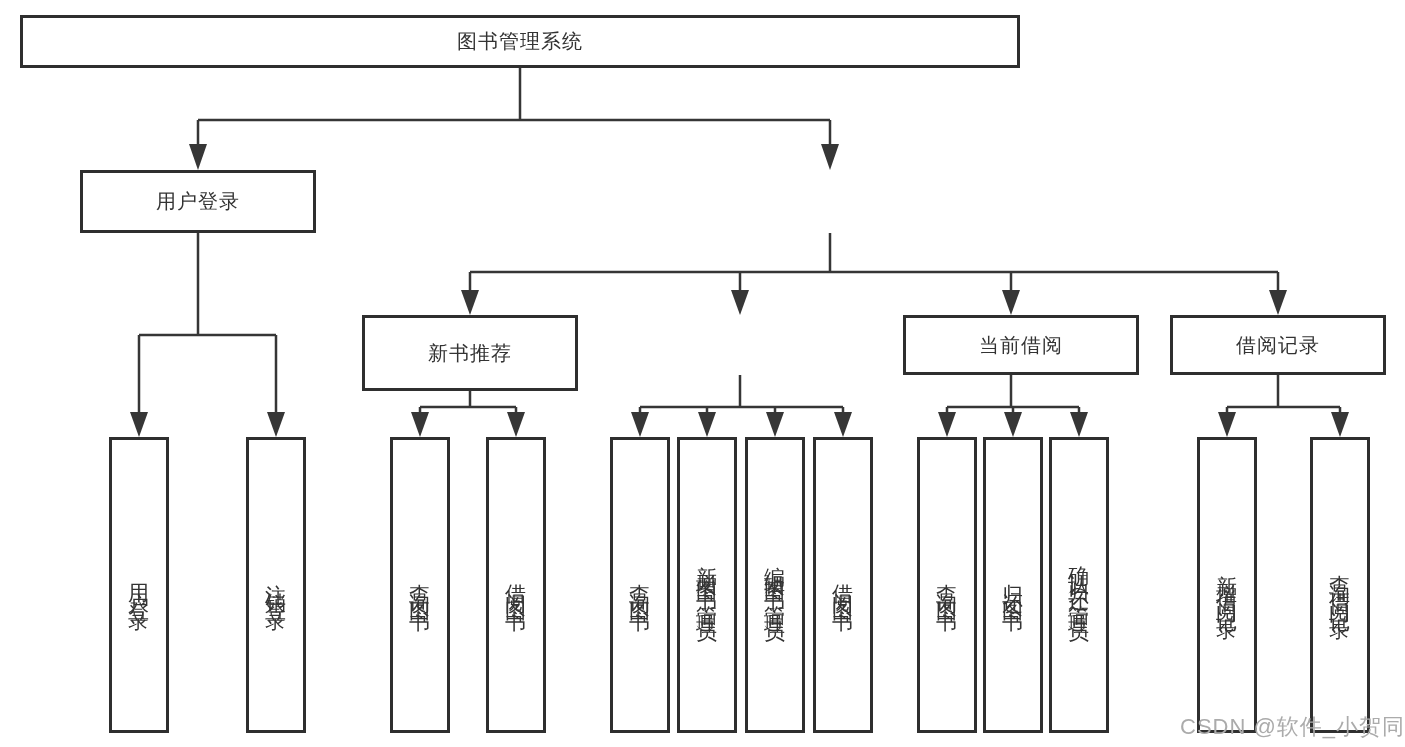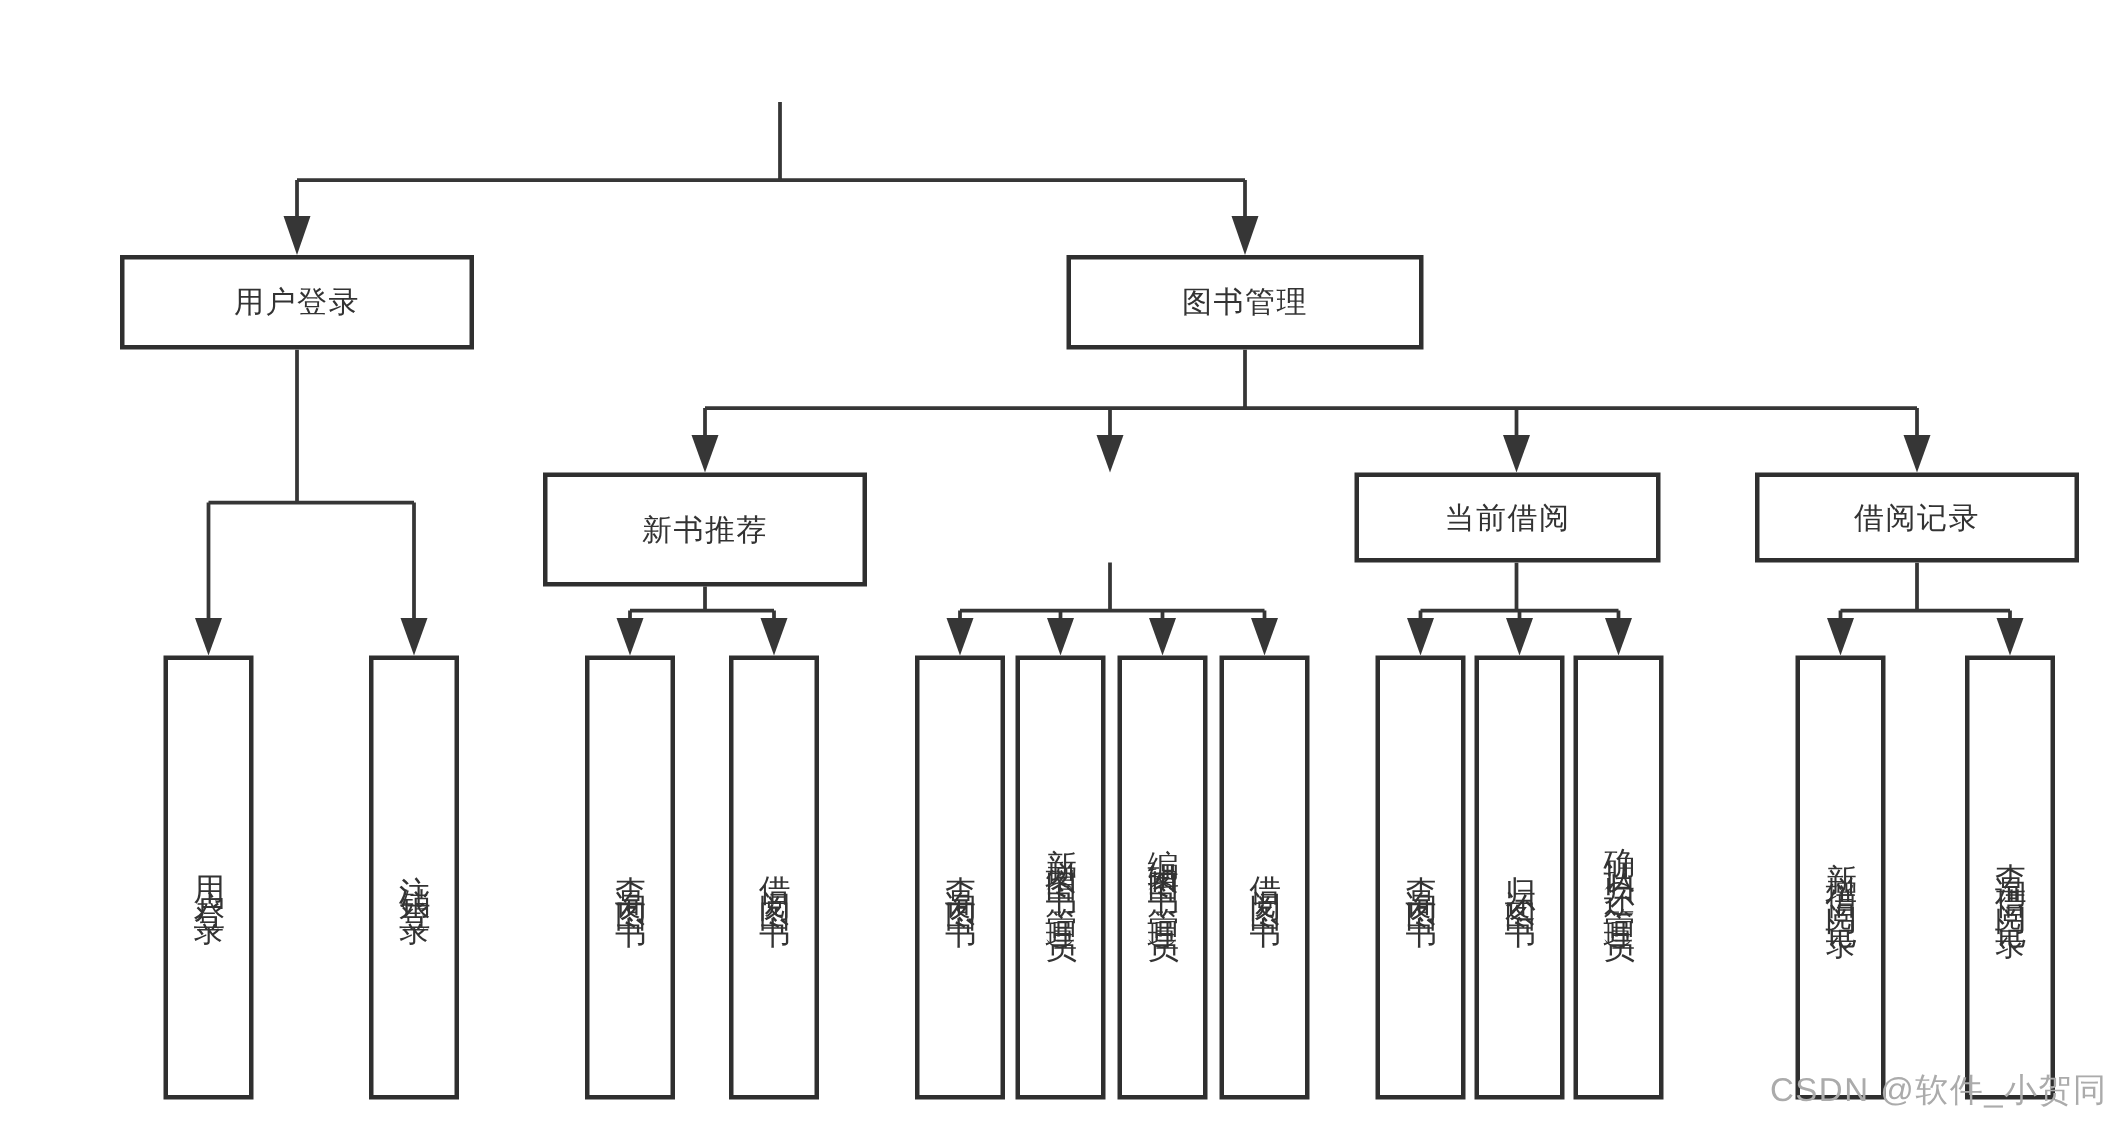--- a/index.html
+++ b/index.html
@@ -90,26 +90,26 @@
       <polygon points="766,412 784,412 775,437"></polygon>
       <polygon points="834,412 852,412 843,437"></polygon>
       <polygon points="938,412 956,412 947,437"></polygon>
       <polygon points="1004,412 1022,412 1013,437"></polygon>
       <polygon points="1070,412 1088,412 1079,437"></polygon>
       <polygon points="1218,412 1236,412 1227,437"></polygon>
       <polygon points="1331,412 1349,412 1340,437"></polygon>
     </g>
   </svg>
 
+  <div class="hbox" style="left:20px;top:15px;width:1000px;height:53px;">图书管理系统</div>
 
   <div class="hbox" style="left:80px;top:170px;width:236px;height:63px;">用户登录</div>
-  <div class="hbox" style="left:711px;top:170px;width:238px;height:63px;">图书管理</div>
 
   <div class="hbox" style="left:362px;top:315px;width:216px;height:76px;">新书推荐</div>
-  <div class="hbox" style="left:903px;top:315px;width:204px;height:60px;">当前借阅</div>
+  <div class="hbox" style="left:903px;top:315px;width:236px;height:60px;">当前借阅</div>
   <div class="hbox" style="left:1170px;top:315px;width:216px;height:60px;">借阅记录</div>
 
   <div class="vbox" style="left:109px;top:437px;width:60px;height:296px;">用户登录</div>
   <div class="vbox" style="left:246px;top:437px;width:60px;height:296px;">注销登录</div>
 
   <div class="vbox" style="left:390px;top:437px;width:60px;height:296px;">查询图书</div>
   <div class="vbox" style="left:486px;top:437px;width:60px;height:296px;">借阅图书</div>
 
   <div class="vbox" style="left:610px;top:437px;width:60px;height:296px;">查询图书</div>
   <div class="vbox" style="left:677px;top:437px;width:60px;height:296px;letter-spacing:8px;">新增图书（管理员）</div>

